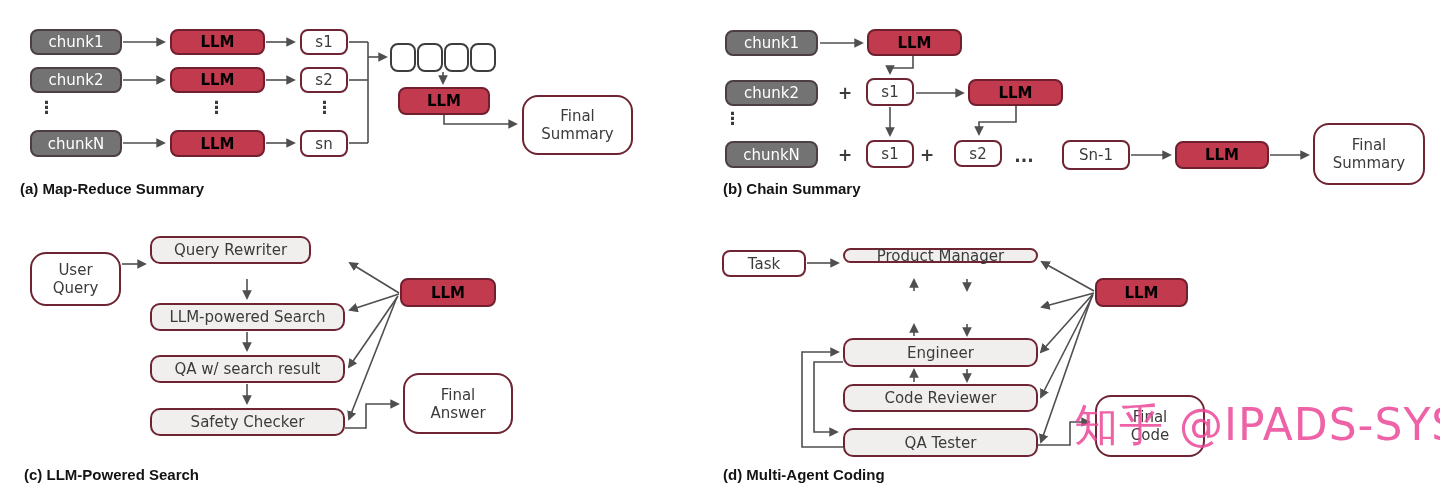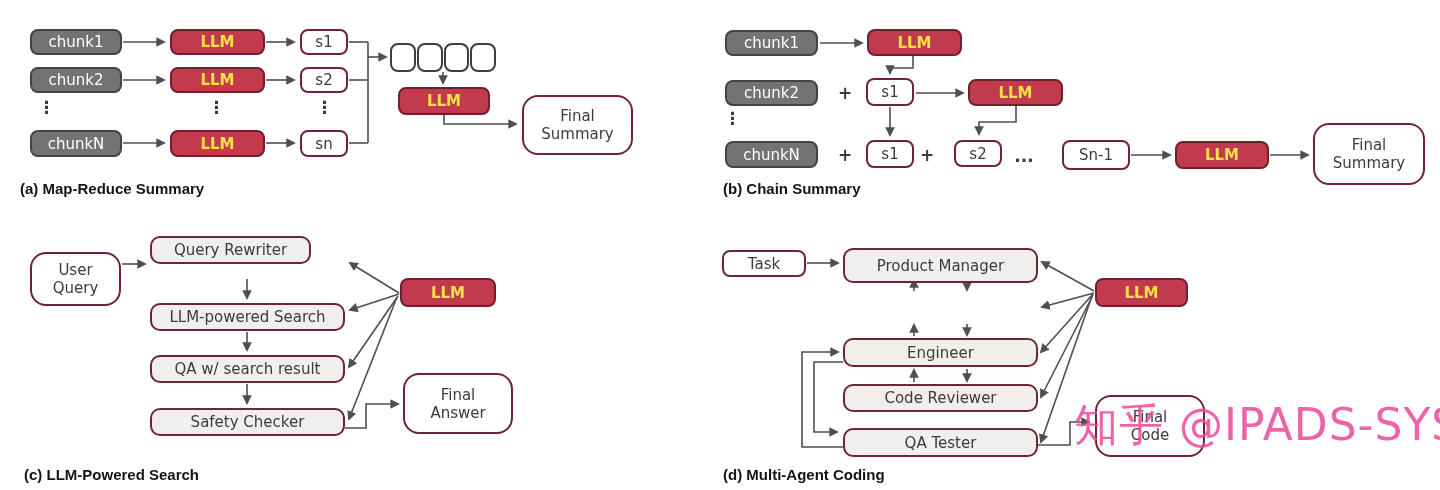--- a/index.html
+++ b/index.html
@@ -9,21 +9,21 @@
   }
   .layer{position:absolute;inset:0;}
   svg.wires{position:absolute;left:0;top:0;width:1440px;height:490px;z-index:1;}
   .node{
     position:absolute;box-sizing:border-box;z-index:2;
     display:flex;align-items:center;justify-content:center;
     font-size:15px;color:#3b3b3b;border-radius:8px;
     line-height:1.2;text-align:center;
   }
   .gray{background:#737373;border:2px solid #4b3f41;color:#ffffff;}
-  .red{background:#c13a4d;border:2px solid #701f2e;color:#fde047;font-weight:bold;}
+  .red{background:#c13a4d;border:2px solid #701f2e;color:#000000;font-weight:bold;}
   .white{background:#ffffff;border:2px solid #6e2433;}
   .stage{background:#f0efed;border:2px solid #6e2433;border-radius:10px;}
   .io{background:#ffffff;border:2px solid #6e2433;border-radius:16px;}
   .multiline{white-space:pre-line;}
   .sq-group{position:absolute;display:flex;gap:1px;z-index:2;}
   .sq{flex:1;background:#ffffff;border:2px solid #3d3d3d;border-radius:8px;}
   .sym{
     position:absolute;z-index:2;color:#3b3b3b;font-weight:bold;
     font-size:17px;line-height:1;text-align:center;
   }
@@ -176,21 +176,21 @@
     <div class="node red" style="left:400px;top:278px;width:96px;height:29px">LLM</div>
     <div class="node io multiline" style="left:403px;top:373px;width:110px;height:61px">Final
 Answer</div>
 
     <div class="caption" style="left:24px;top:466px">(c) LLM-Powered Search</div>
   </div>
 
   <div class="layer">
     <div class="node white" style="left:722px;top:250px;width:84px;height:27px;border-radius:8px">Task</div>
 
-    <div class="node stage" style="left:843px;top:248px;width:195px;height:35px">Product Manager</div>
+    <div class="node stage" style="left:843px;top:248px;width:195px;height:15px">Product Manager</div>
     <div class="node stage" style="left:843px;top:338px;width:195px;height:29px">Engineer</div>
     <div class="node stage" style="left:843px;top:384px;width:195px;height:28px">Code Reviewer</div>
     <div class="node stage" style="left:843px;top:428px;width:195px;height:29px">QA Tester</div>
 
     <div class="node red" style="left:1095px;top:278px;width:93px;height:29px">LLM</div>
     <div class="node io multiline" style="left:1095px;top:395px;width:110px;height:62px">Final
 Code</div>
 
     <div class="caption" style="left:723px;top:466px">(d) Multi-Agent Coding</div>
   </div>

